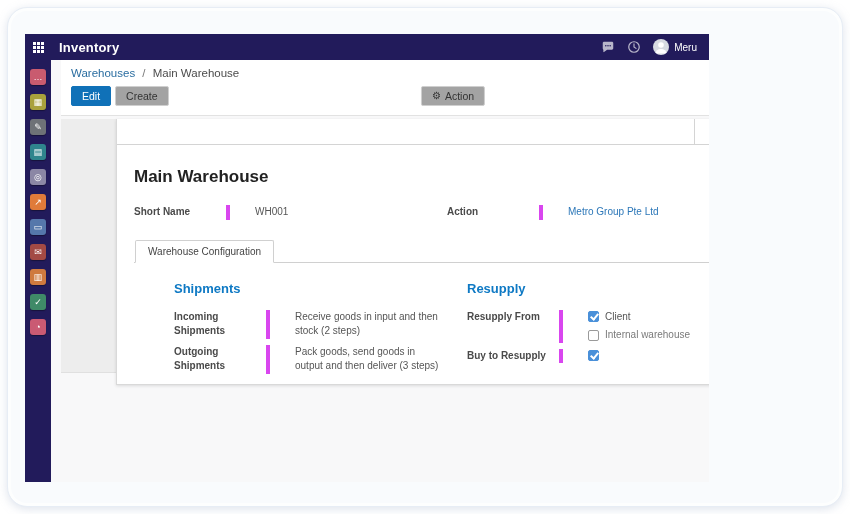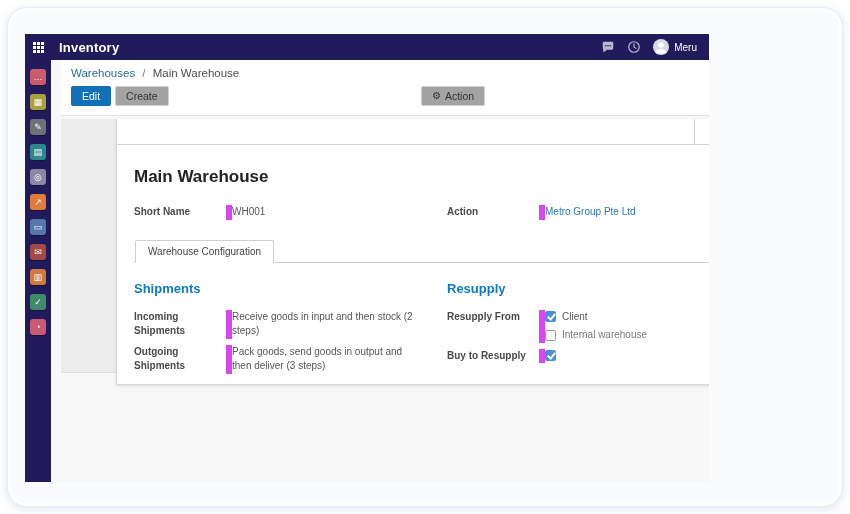--- a/index.html
+++ b/index.html
@@ -50,25 +50,25 @@
   .sheet-strip{ height:26px; border-bottom:1px solid #d4d4d4; display:flex; justify-content:flex-end; }
   .routes-btn{ border-left:1px solid #d4d4d4; display:flex; align-items:center; gap:7px; padding:0 16px; cursor:pointer; background:#fff; }
   .refresh-ico{ color:#221b5b; font-size:13px; font-weight:bold; line-height:1; }
   .routes-label{ font-size:10px; color:#4c4c4c; }
   .sheet-body{ padding:14px 17px 10px; }
   .sheet-title{ font-size:17px; font-weight:bold; color:#222; margin:8px 0 18px; }
   .fgroup{ display:flex; }
   .fcol{ width:50%; display:flex; flex-direction:column; gap:6px; }
   .frow{ display:flex; font-size:10px; line-height:1.45; }
   .flabel{ width:92px; flex:0 0 92px; font-weight:bold; color:#4a4a4a; padding-right:8px; }
-  .fvalue{ border-left:6px solid #d946ef; padding-left:0; color:#555; flex:1; margin-right:26px; }
+  .fvalue{ border-left:4px solid #d946ef; padding-left:25px; color:#555; flex:1; margin-right:26px; }
   .link{ color:#2c77b8; cursor:pointer; }
   .tabs{ margin-top:20px; border-bottom:1px solid #d0d0d0; display:flex; }
   .tab{ font-size:10px; color:#444; padding:5px 12px; border:1px solid #d0d0d0; border-bottom:1px solid #fff; background:#fff; margin-bottom:-1px; margin-left:1px; cursor:pointer; border-radius:2px 2px 0 0; }
-  .sections{ display:flex; margin-top:18px; }
+  .sections{ display:flex; margin-top:18px;margin-left:40px; }
   .sec-h{ font-size:13px; font-weight:bold; color:#0e79c4; margin-bottom:8px; }
   .cb{ width:11px; height:11px; border:1px solid #9a9a9a; background:#fff; display:inline-block; vertical-align:-2px; border-radius:2px; position:relative; cursor:pointer; }
   .cb.checked{ background:#4a90d9; border-color:#4a90d9; }
   .cb.checked::after{ content:""; position:absolute; left:3px; top:0px; width:3px; height:6px; border:solid #fff; border-width:0 2px 2px 0; transform:rotate(40deg); }
   .cb-line{ display:flex; align-items:center; gap:6px; }
   .cb-line + .cb-line{ margin-top:4px; }
   .muted{ color:#7a7a7a; }
 </style>
 </head>
 <body>

